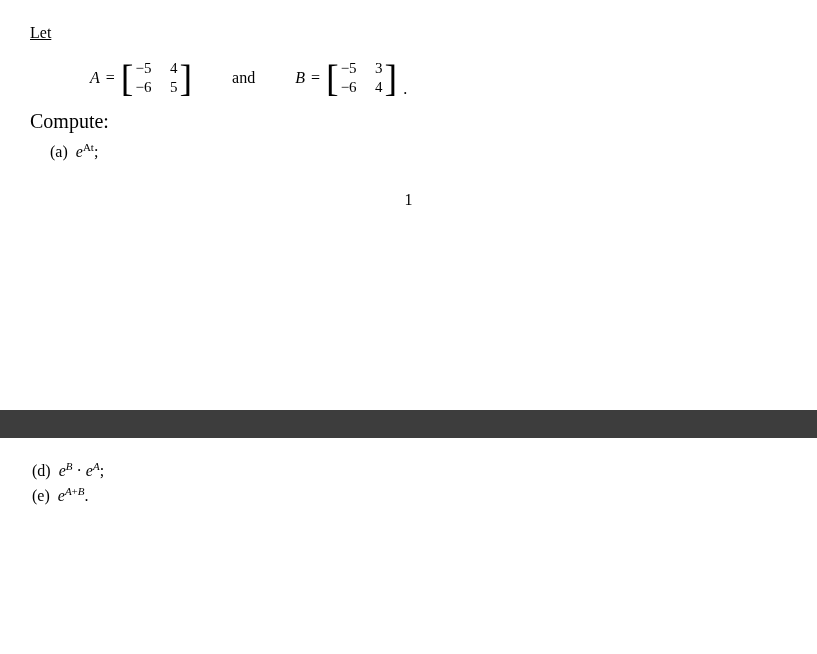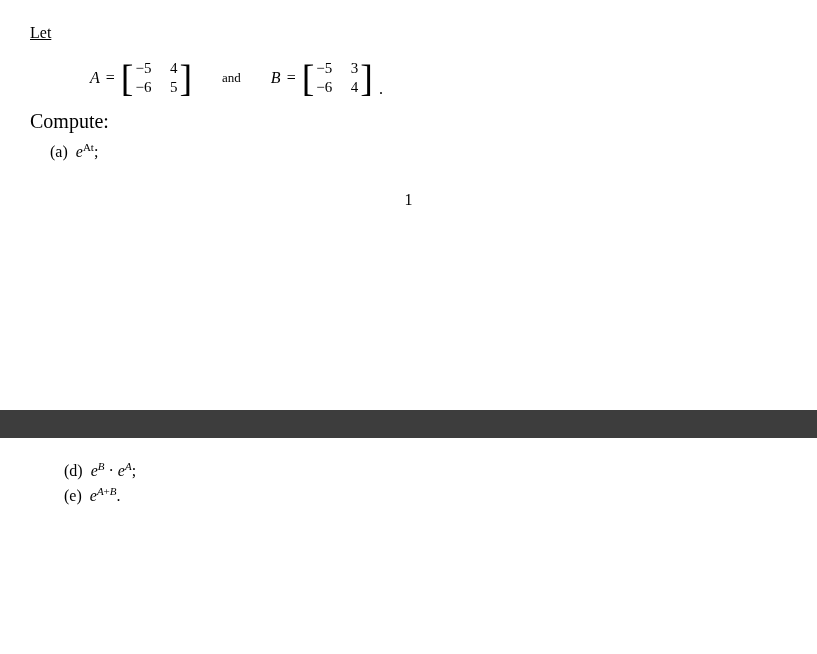--- a/index.html
+++ b/index.html
@@ -63,22 +63,22 @@
       column-gap: 10px;
       font-size: 15px;
       padding: 4px 0;
     }
 
     .matrix-cell {
       text-align: right;
     }
 
     .and-word {
-      font-size: 13px;
-      margin: 0 10px;
+      font-size: 16px;
+      margin: 0 20px;
     }
 
     .period {
       font-size: 16px;
       align-self: flex-end;
       margin-bottom: 2px;
     }
 
     .compute-section {
       margin-top: 10px;
@@ -118,21 +118,21 @@
       left: 0;
       right: 0;
       height: 28px;
       background: #3d3d3d;
       top: 410px;
     }
 
     .page-bottom {
       position: absolute;
       top: 460px;
-      left: 44px;
+      left: 12px;
       right: 30px;
     }
 
     .bottom-parts-list {
       list-style: none;
       padding-left: 20px;
     }
 
     .bottom-parts-list li {
       font-size: 16px;

